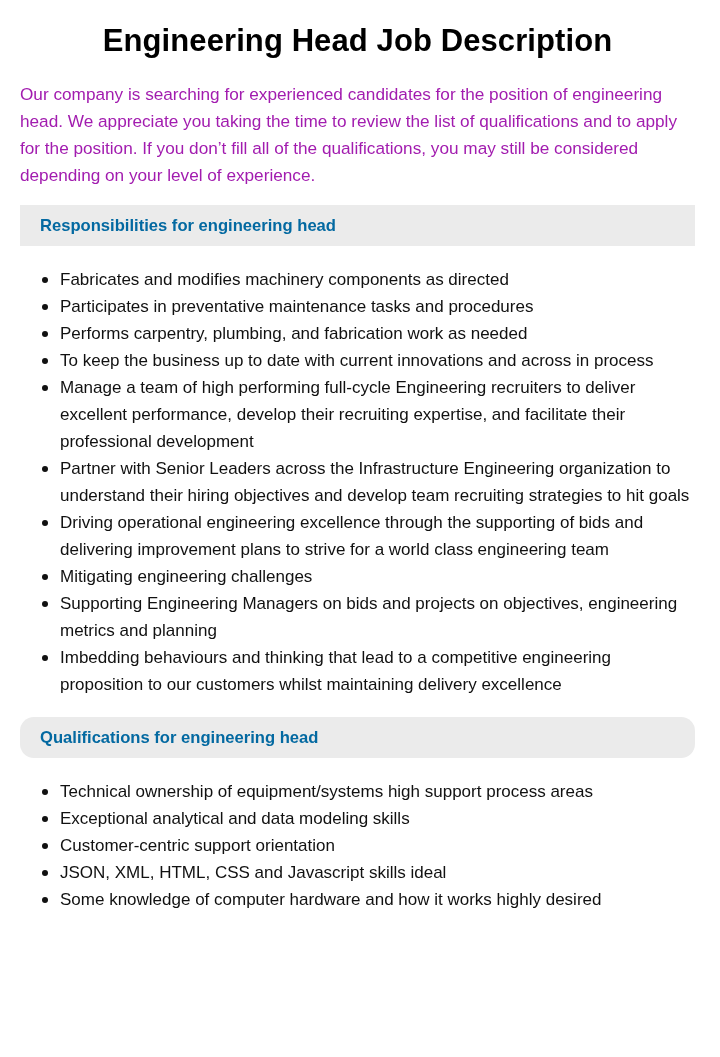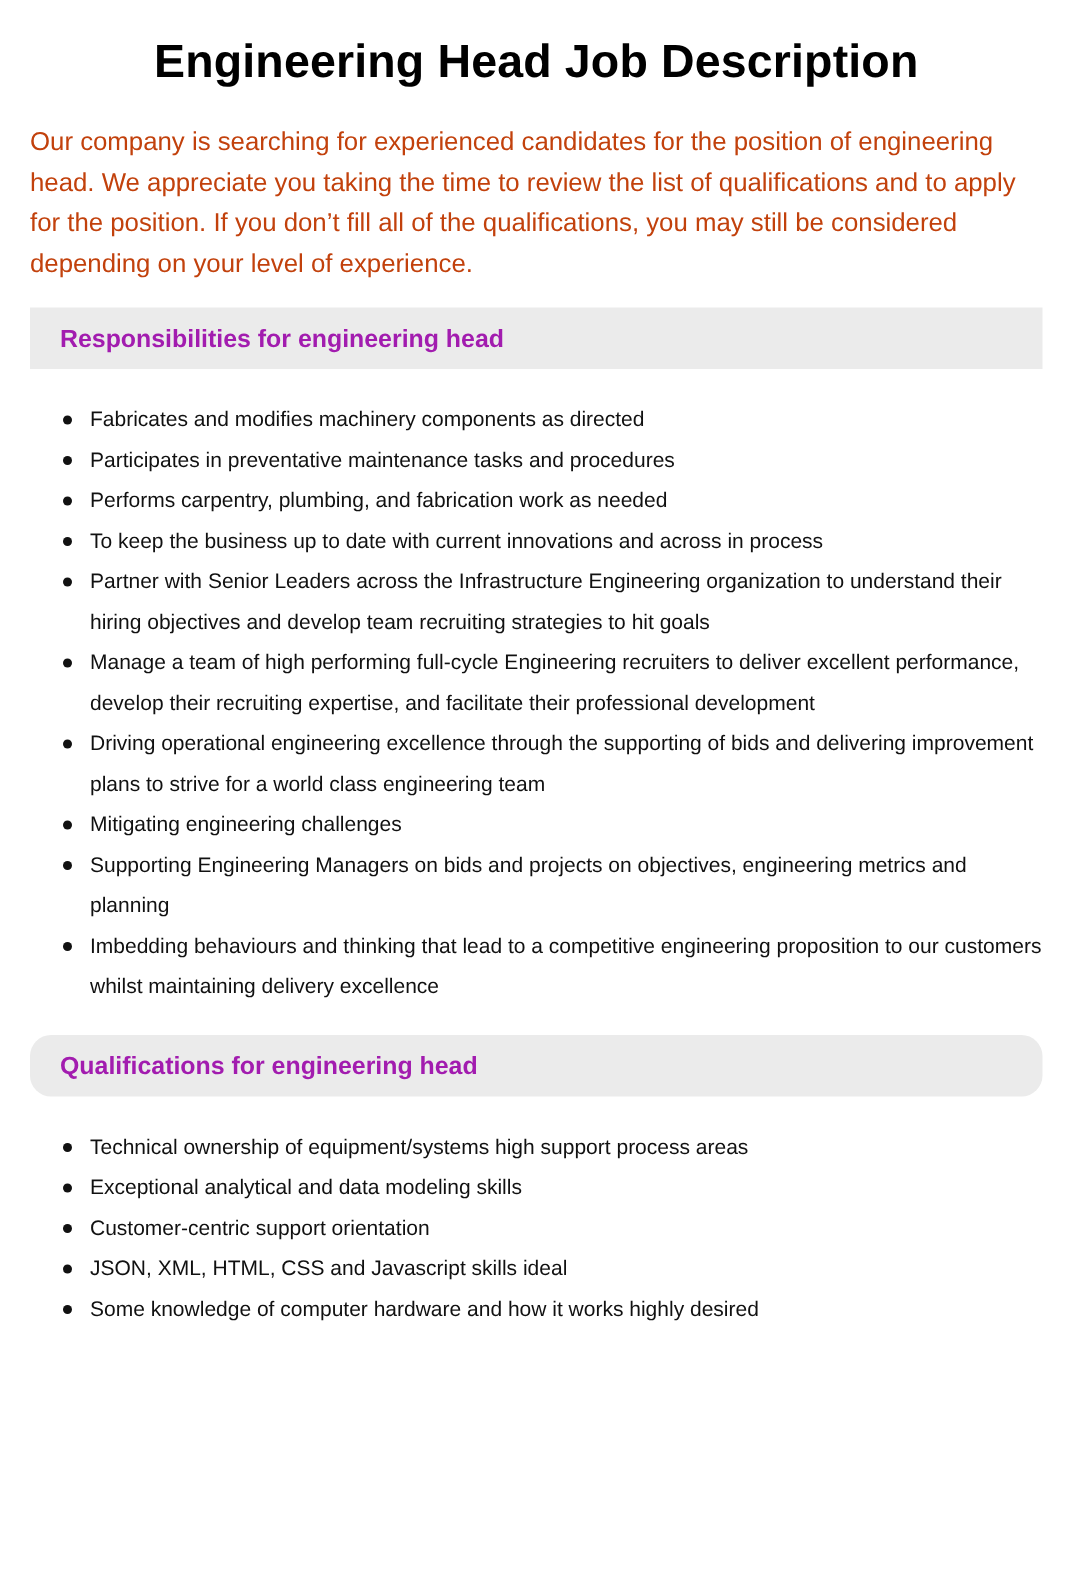--- a/index.html
+++ b/index.html
@@ -29,48 +29,48 @@
       text-align: center;
       font-size: 31px;
       font-weight: bold;
       letter-spacing: 0.1px;
       color: #000000;
     }
     .intro {
       margin: 16px 0 0 0;
       font-size: 17.2px;
       line-height: 27px;
-      color: #c2410c;
+      color: #a21caf;
     }
     .section-header {
       margin-top: 16px;
       height: 41px;
       background: #ebebeb;
       display: flex;
       align-items: center;
       padding-left: 20px;
       box-sizing: border-box;
       width: 675px;
       font-size: 16.6px;
       font-weight: bold;
-      color: #a21caf;
+      color: #0369a1;
     }
     .section-header.qual {
       margin-top: 19px;
       border-radius: 14px;
     }
     ul.list {
       list-style: none;
       margin: 20px 0 0 0;
       padding: 0;
     }
     ul.list li {
       position: relative;
       padding-left: 40px;
-      font-size: 14px;
+      font-size: 17px;
       line-height: 27px;
       color: #111111;
     }
     ul.list li .bullet {
       position: absolute;
       left: 22px;
       top: 11px;
       width: 6px;
       height: 6px;
       border-radius: 50%;
@@ -84,22 +84,22 @@
   <h1 class="title">Engineering Head Job Description</h1>
 
   <p class="intro">Our company is searching for experienced candidates for the position of engineering head. We appreciate you taking the time to review the list of qualifications and to apply for the position. If you don’t fill all of the qualifications, you may still be considered depending on your level of experience.</p>
 
   <div class="section-header">Responsibilities for engineering head</div>
   <ul class="list">
     <li><span class="bullet"></span><span>Fabricates and modifies machinery components as directed</span></li>
     <li><span class="bullet"></span><span>Participates in preventative maintenance tasks and procedures</span></li>
     <li><span class="bullet"></span><span>Performs carpentry, plumbing, and fabrication work as needed</span></li>
     <li><span class="bullet"></span><span>To keep the business up to date with current innovations and across in process</span></li>
+    <li><span class="bullet"></span><span>Manage a team of high performing full-cycle Engineering recruiters to deliver excellent performance, develop their recruiting expertise, and facilitate their professional development</span></li>
     <li><span class="bullet"></span><span>Partner with Senior Leaders across the Infrastructure Engineering organization to understand their hiring objectives and develop team recruiting strategies to hit goals</span></li>
-    <li><span class="bullet"></span><span>Manage a team of high performing full-cycle Engineering recruiters to deliver excellent performance, develop their recruiting expertise, and facilitate their professional development</span></li>
     <li><span class="bullet"></span><span>Driving operational engineering excellence through the supporting of bids and delivering improvement plans to strive for a world class engineering team</span></li>
     <li><span class="bullet"></span><span>Mitigating engineering challenges</span></li>
     <li><span class="bullet"></span><span>Supporting Engineering Managers on bids and projects on objectives, engineering metrics and planning</span></li>
     <li><span class="bullet"></span><span>Imbedding behaviours and thinking that lead to a competitive engineering proposition to our customers whilst maintaining delivery excellence</span></li>
   </ul>
 
   <div class="section-header qual">Qualifications for engineering head</div>
   <ul class="list">
     <li><span class="bullet"></span><span>Technical ownership of equipment/systems high support process areas</span></li>
     <li><span class="bullet"></span><span>Exceptional analytical and data modeling skills</span></li>

